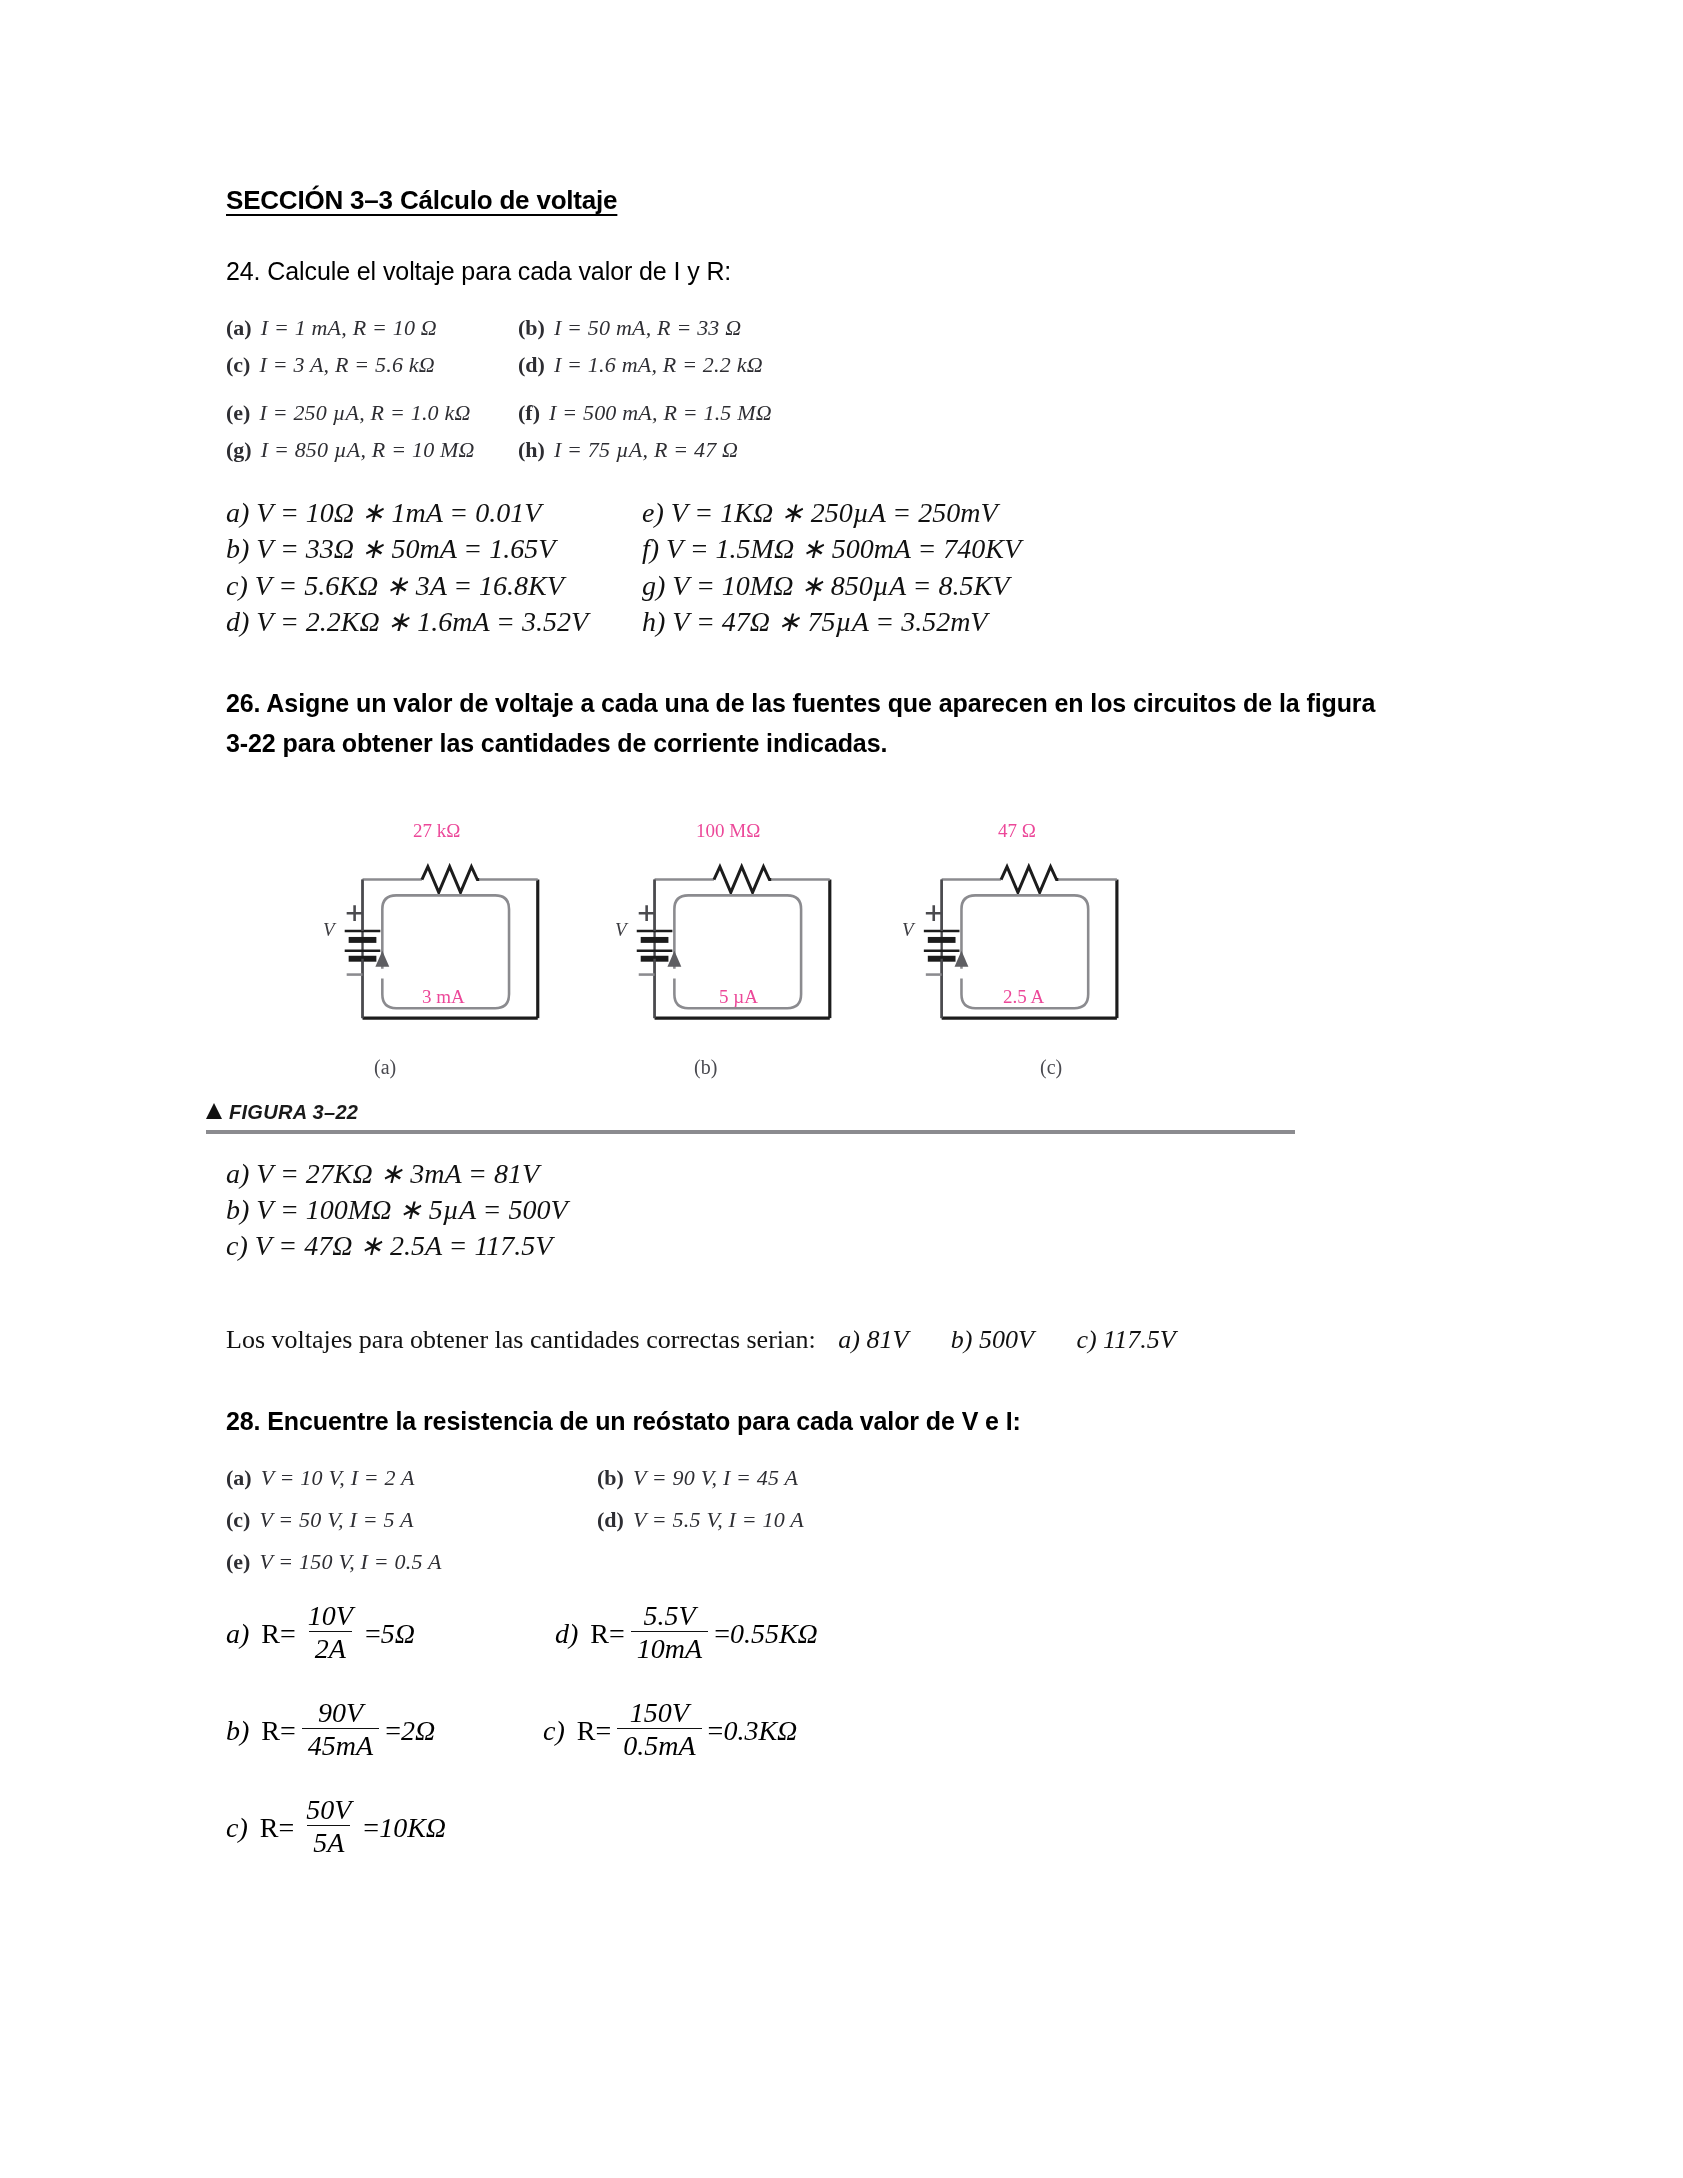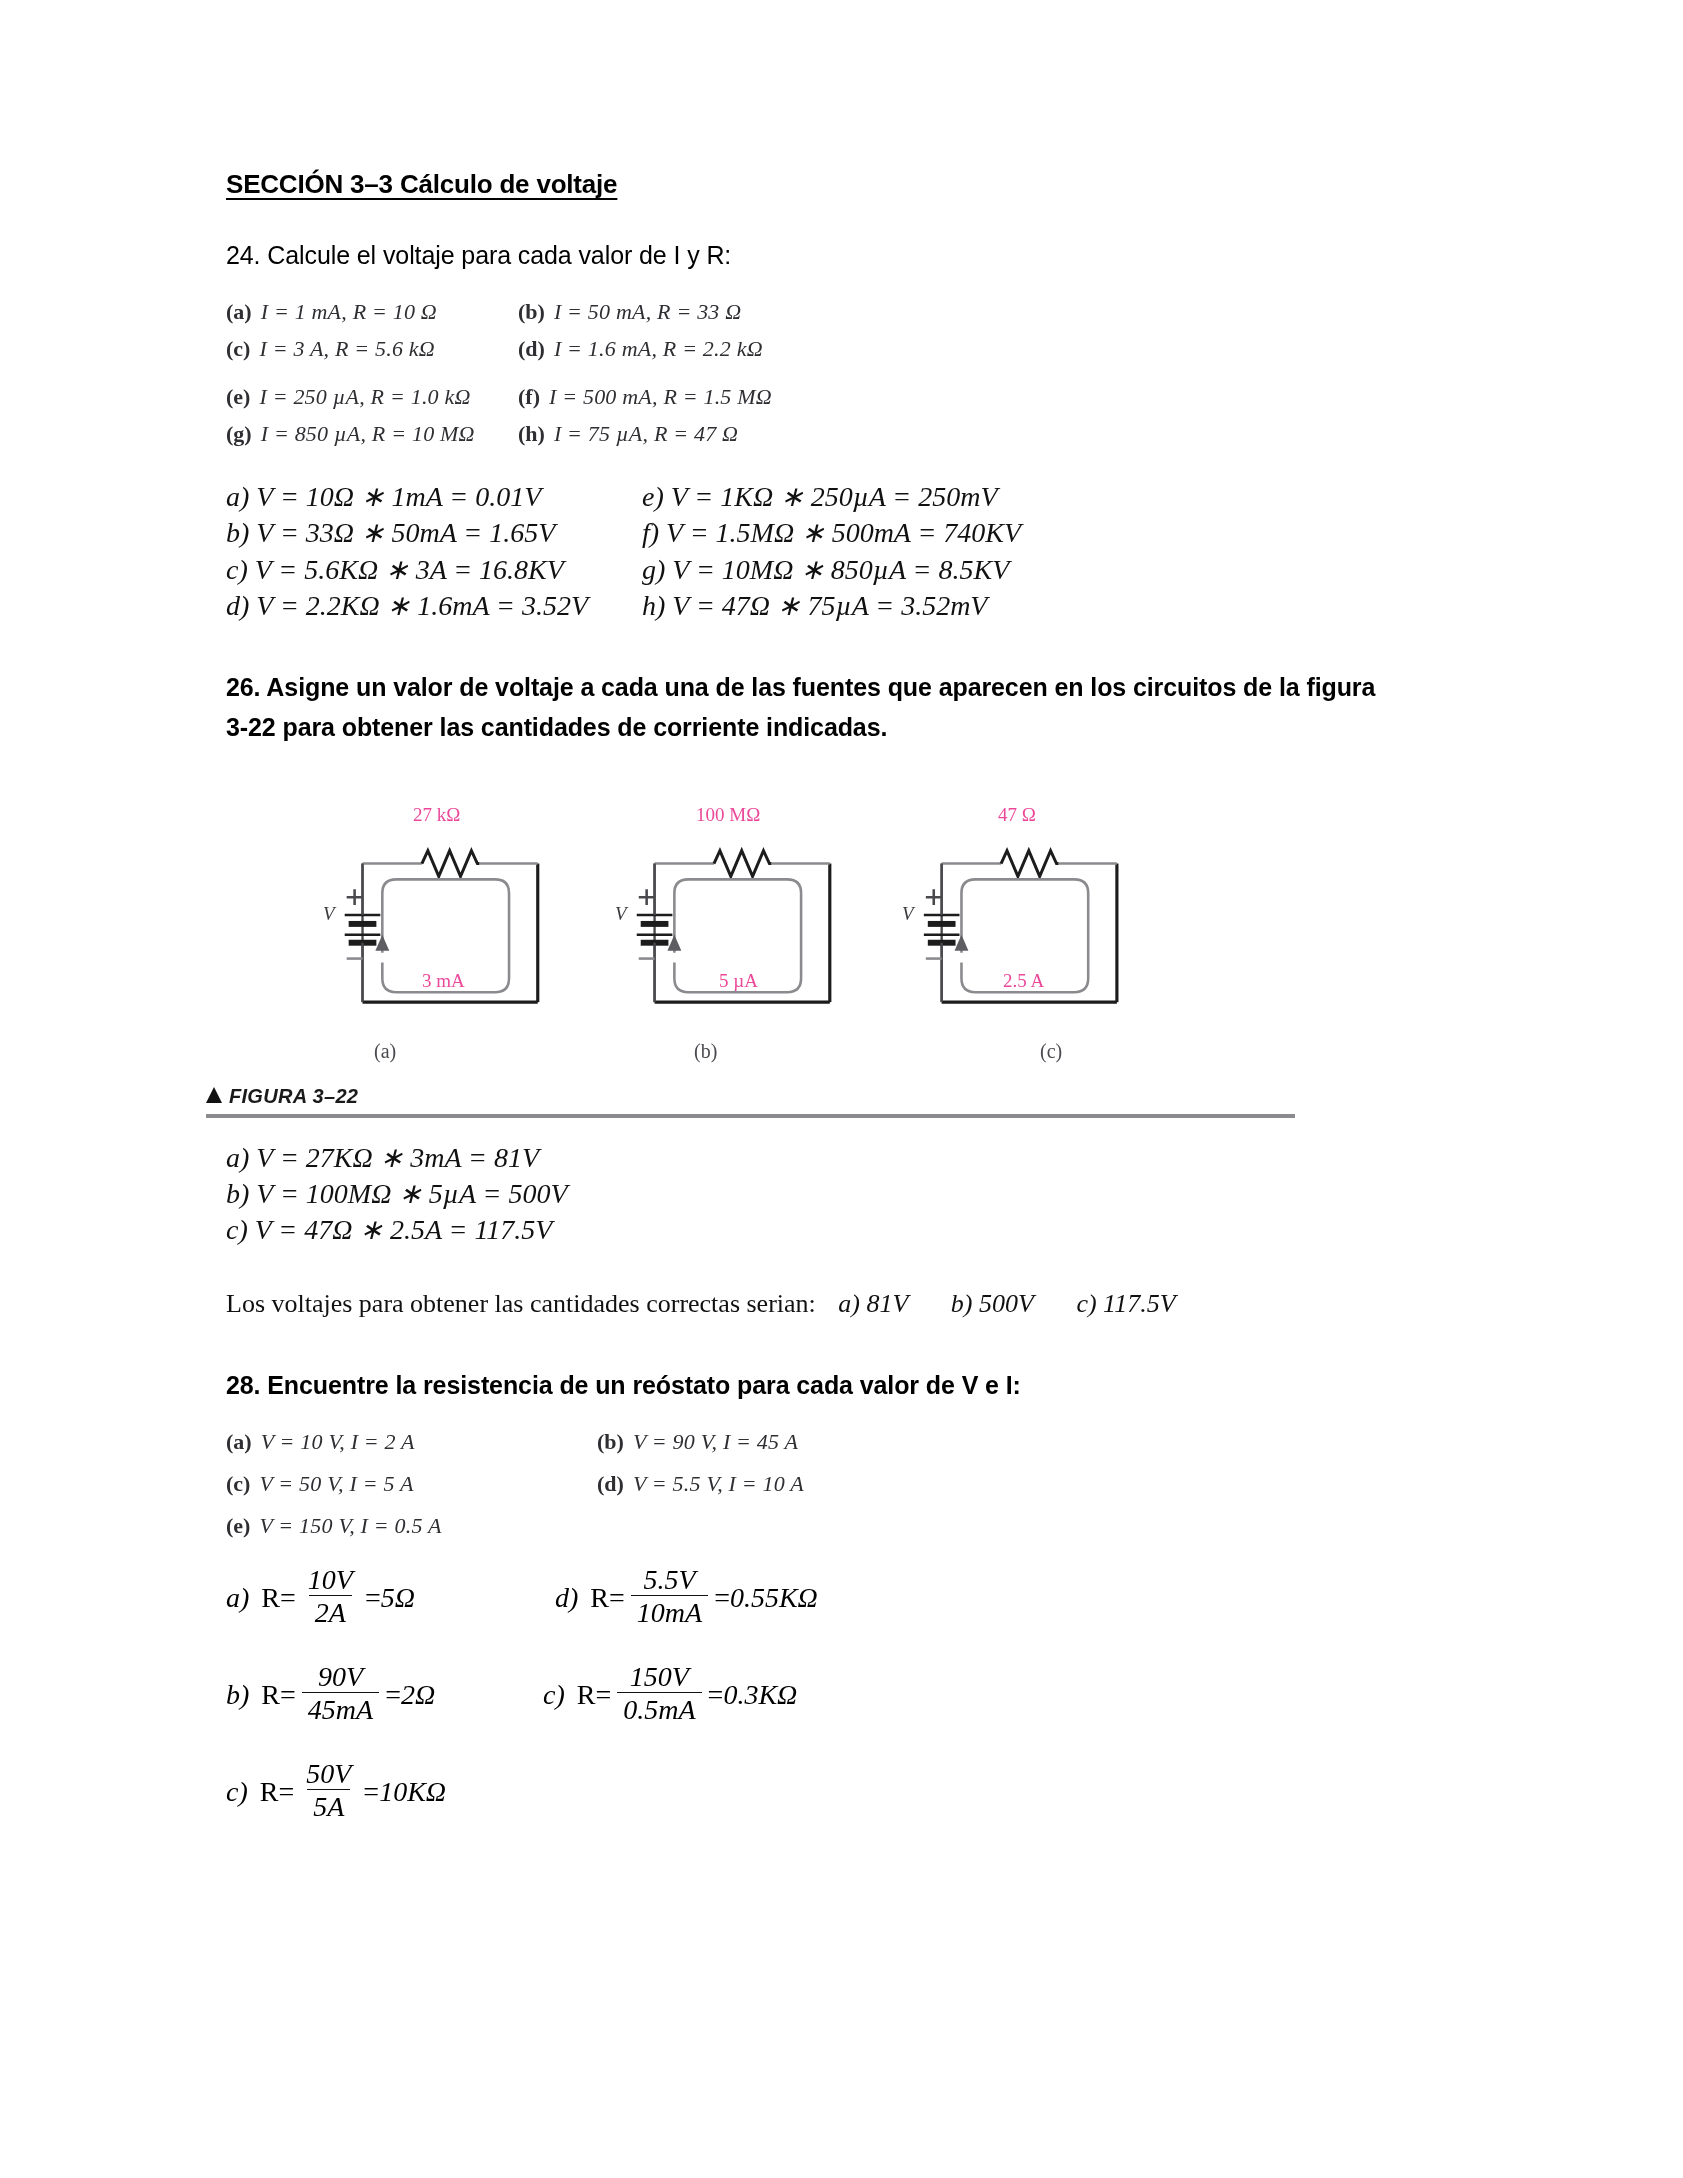--- a/index.html
+++ b/index.html
@@ -18,21 +18,21 @@
   .page {
     position: absolute;
     left: 0; top: 0;
     width: 1683px;
     height: 2178px;
     background: #fff;
   }
   .content {
     position: absolute;
     left: 226px;
-    top: 168px;
+    top: 184px;
     width: 1238px;
   }
 
   
   .section-heading {
     font-family: "Liberation Sans", sans-serif;
     font-weight: bold;
     font-size: 26px;
     letter-spacing: -0.2px;
     text-decoration: underline;
@@ -283,21 +283,21 @@
   </div>
 
   <div style="margin-left:-20px;margin-top:22px;margin-bottom:22px;font-style:italic;">
     <div class="fig-caption">
       <span class="fig-tri"></span>
       <span>FIGURA 3–22</span>
     </div>
     <div class="fig-rule"></div>
   </div>
 
-  <div class="math-col" style="margin-bottom:38px;">
+  <div class="math-col" style="margin-bottom:58px;">
     <div class="math it">a) V = 27KΩ ∗ 3mA = 81V</div>
     <div class="math it">b) V = 100MΩ ∗ 5µA = 500V</div>
     <div class="math it">c) V = 47Ω ∗ 2.5A = 117.5V</div>
   </div>
 
   <div class="math" style="font-size:26px;margin-bottom:44px;">
     <span>Los voltajes para obtener las cantidades correctas serian:</span>
     <span class="it" style="margin-left:16px;">a) 81V</span>
     <span class="it" style="margin-left:36px;">b) 500V</span>
     <span class="it" style="margin-left:36px;">c) 117.5V</span>

